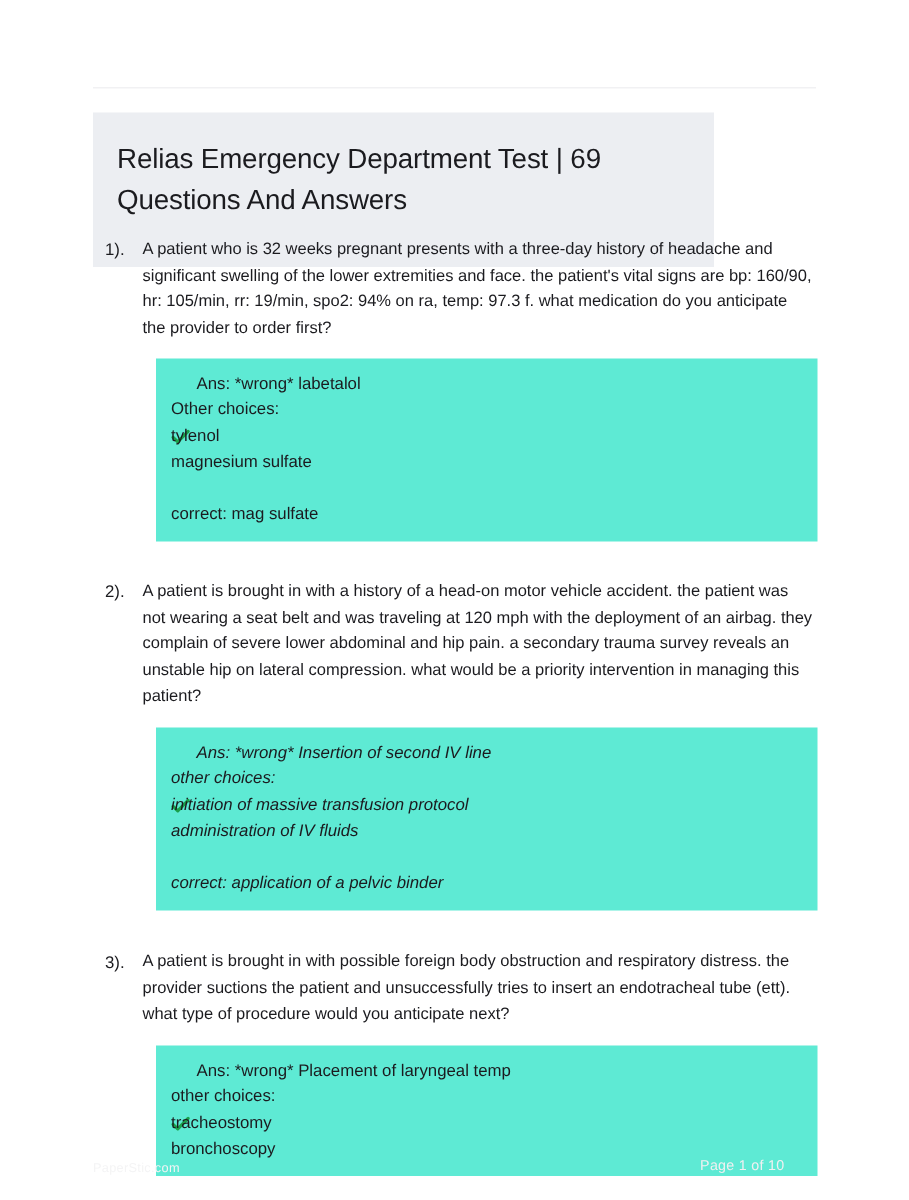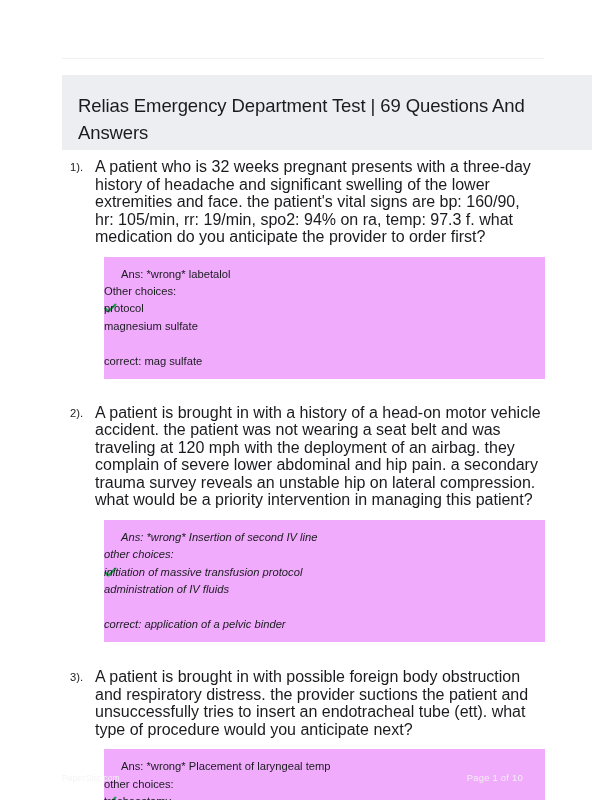--- a/index.html
+++ b/index.html
@@ -30,24 +30,24 @@
     top: 58px;
     width: 482px;
     height: 1px;
     background: #f1f1f3;
   }
 
   .title-banner {
     position: absolute;
     left: 62px;
     top: 75px;
-    width: 530px;
+    width: 414px;
     box-sizing: border-box;
     background: #eceef2;
-    padding: 17px 16px 4px 16px;
+    padding: 17px 16px 32px 16px;
   }
   .title-banner .doc-title {
     font-size: 18.5px;
     line-height: 27px;
     color: #1b1b1f;
     font-weight: 400;
     letter-spacing: -0.1px;
     margin: 0;
   }
 
@@ -73,32 +73,32 @@
     font-size: 11.2px;
     line-height: 17.5px;
     color: #1b1b1f;
     text-align: left;
     padding-left: 8px;
     box-sizing: border-box;
     padding-top: 1px;
   }
   .qtext {
     flex: 1 1 auto;
-    font-size: 16px;
+    font-size: 11px;
     line-height: 17.5px;
     color: #1b1b1f;
     padding-right: 2px;
   }
 
   .ansbox {
     margin-left: 42px;
     margin-right: -1px;
-    background: #f0abfc;
-    box-sizing: border-box;
-    padding: 9px 0 9px 0;
+    background: #5eead4;
+    box-sizing: border-box;
+    padding: 9px 0 9px 10px;
     width: 441px;
   }
   .ansline {
     font-size: 11.2px;
     line-height: 17.4px;
     color: #1b1b1f;
     white-space: pre-wrap;
   }
   .ansline.first {
     display: flex;
@@ -158,21 +158,21 @@
       <div class="ansbox" style="margin-top:11px;">
         <div class="ansline first">
           <span class="check-icon">
             <svg width="13" height="13" viewBox="0 0 13 13">
                 <path d="M1.4 6.6 L4.5 9.6 L11.4 2.6" stroke="#1aa04b" stroke-width="2.1" fill="none" stroke-linecap="round" stroke-linejoin="round"></path>
               </svg>
           </span>
           <span>Ans: *wrong* labetalol</span>
         </div>
         <div class="ansline">Other choices:</div>
-        <div class="ansline">protocol</div>
+        <div class="ansline">tylenol</div>
         <div class="ansline">magnesium sulfate</div>
         <div class="ansline"><span class="spacer-line">&nbsp;</span></div>
         <div class="ansline">correct: mag sulfate</div>
       </div>
     </div>
 
     <div class="qblock" style="margin-top:25px;">
       <div class="qrow">
         <div class="qnum">2).</div>
         <div class="qtext">A patient is brought in with a history of a head-on motor vehicle accident. the patient was not wearing a seat belt and was traveling at 120 mph with the deployment of an airbag. they complain of severe lower abdominal and hip pain. a secondary trauma survey reveals an unstable hip on lateral compression. what would be a priority intervention in managing this patient?</div>

